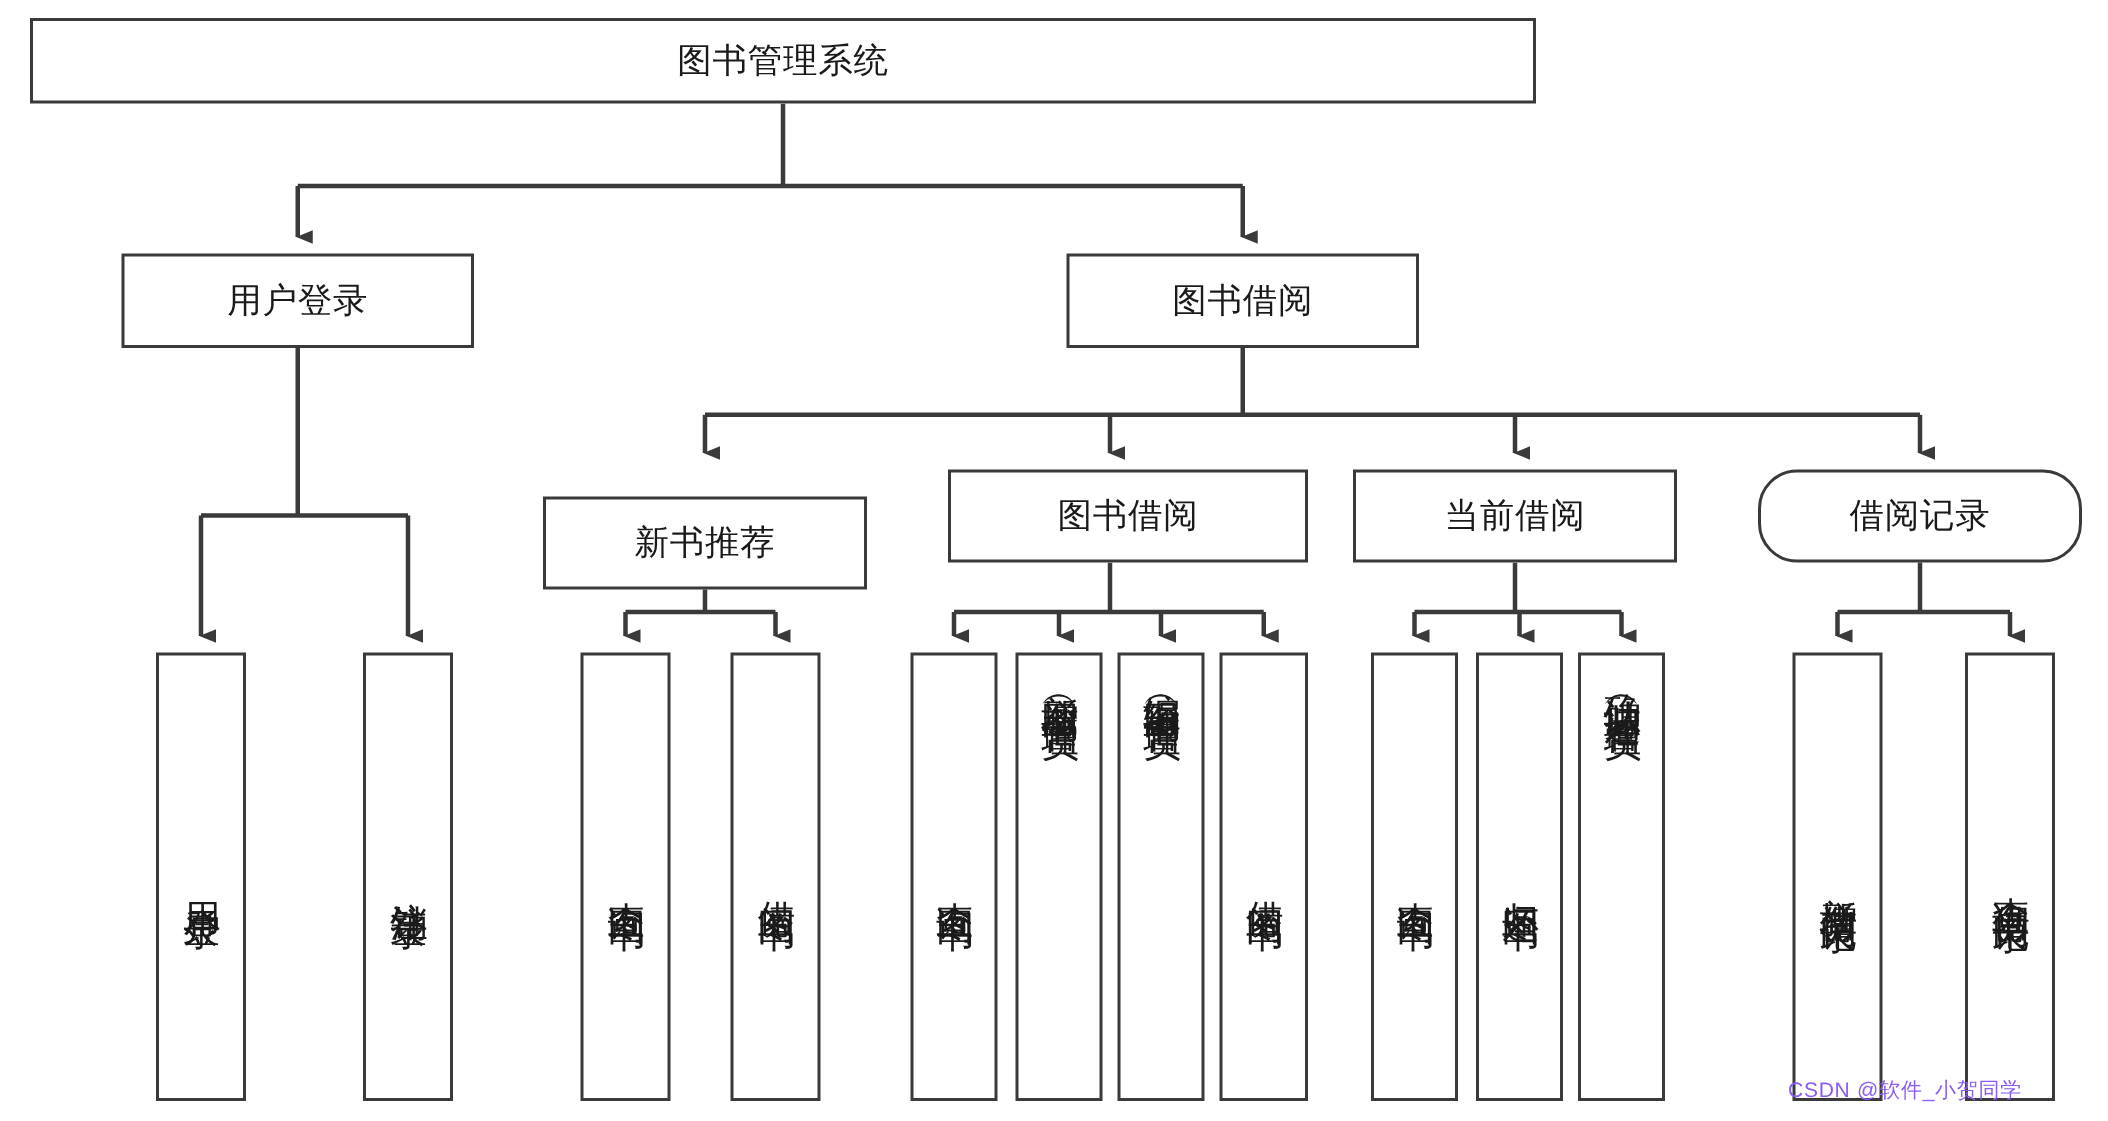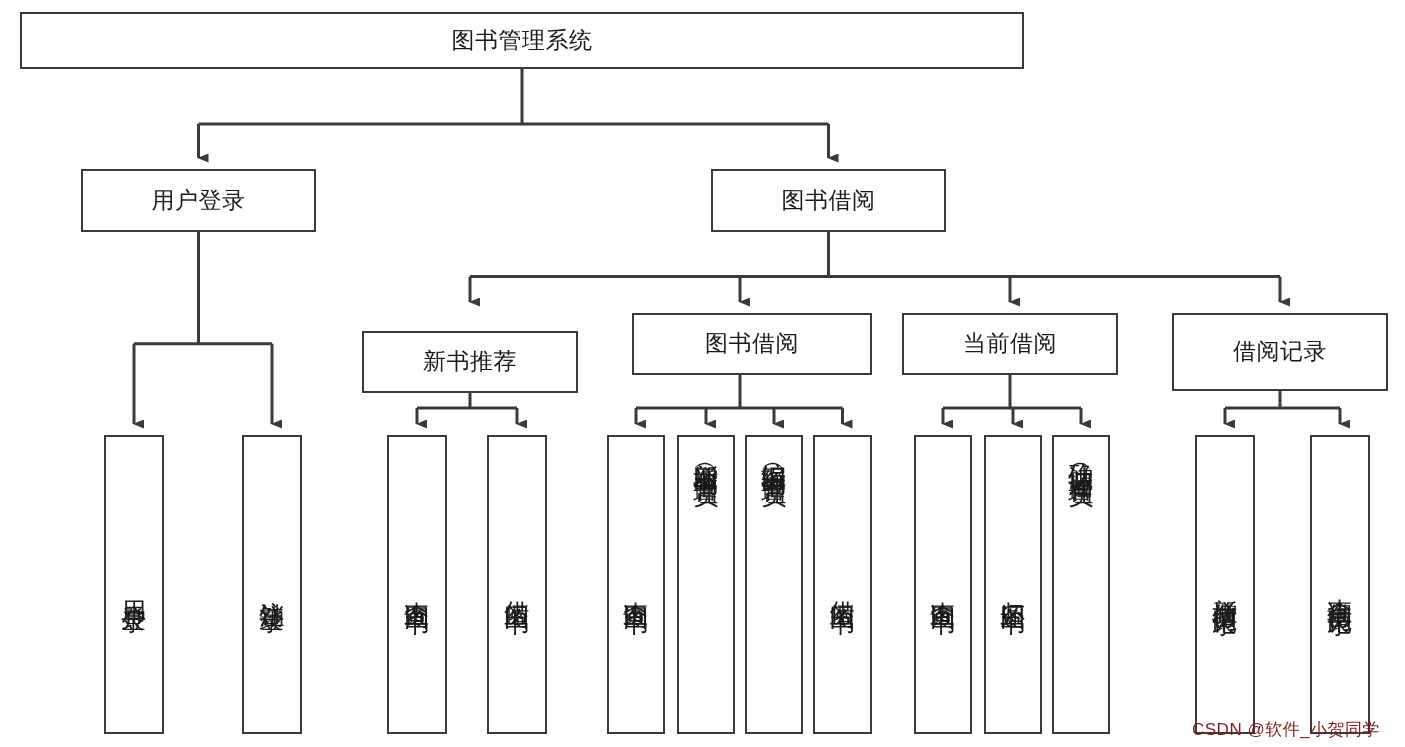--- a/index.html
+++ b/index.html
@@ -61,22 +61,22 @@
     letter-spacing: 3px;
     white-space: nowrap;
     margin-top: 4px;
   }
   .node-leaf.center-v {
     align-items: center;
     padding-top: 0;
   }
   .watermark {
     position: absolute;
-    font-size: 17px;
-    color: #7f1d1d;
+    font-size: 14px;
+    color: #8b5cf6;
     letter-spacing: 0.5px;
     white-space: nowrap;
     z-index: 3;
     user-select: none;
   }
 </style>
 </head>
 <body>
 
 <div id="diagram-root">
@@ -137,21 +137,21 @@
 
   <div class="node node-l2" id="n-new-book-recommend" style="left: 362px; top: 313px; width: 216px; height: 62px; margin-top: 18px;">
     <span class="label">新书推荐</span>
   </div>
   <div class="node node-l2" id="n-book-borrow" style="left: 632px; top: 313px; width: 240px; height: 62px;">
     <span class="label">图书借阅</span>
   </div>
   <div class="node node-l2" id="n-current-borrow" style="left: 902px; top: 313px; width: 216px; height: 62px;">
     <span class="label">当前借阅</span>
   </div>
-  <div class="node node-l2" id="n-borrow-record" style="left: 1172px; top: 313px; width: 216px; height: 78px;">
+  <div class="node node-l2" id="n-borrow-record" style="left: 1172px; top: 313px; width: 216px; height: 62px; border-radius: 26px;">
     <span class="label">借阅记录</span>
   </div>
 
   <div class="node node-leaf center-v" id="n-leaf-user-login" style="left: 104px; top: 435px; width: 60px; height: 299px;">
     <span class="label">用户登录</span>
   </div>
   <div class="node node-leaf center-v" id="n-leaf-logout-login" style="left: 242px; top: 435px; width: 60px; height: 299px;">
     <span class="label">注销登录</span>
   </div>
   <div class="node node-leaf center-v" id="n-leaf-query-book-recommend" style="left: 387px; top: 435px; width: 60px; height: 299px;">

